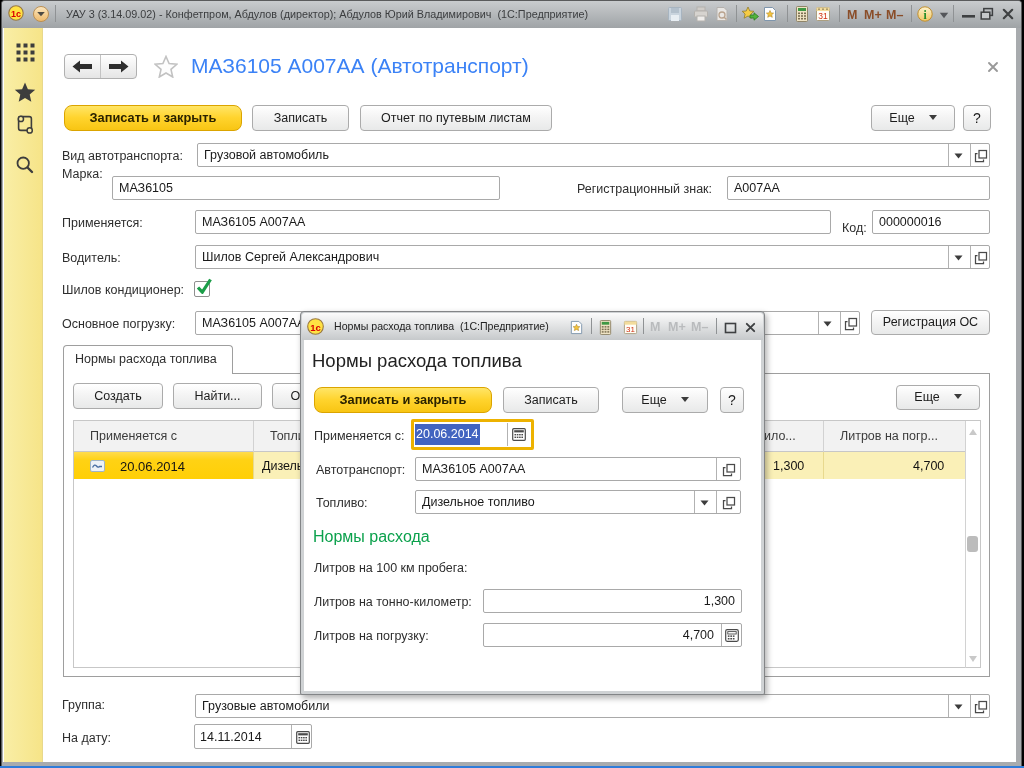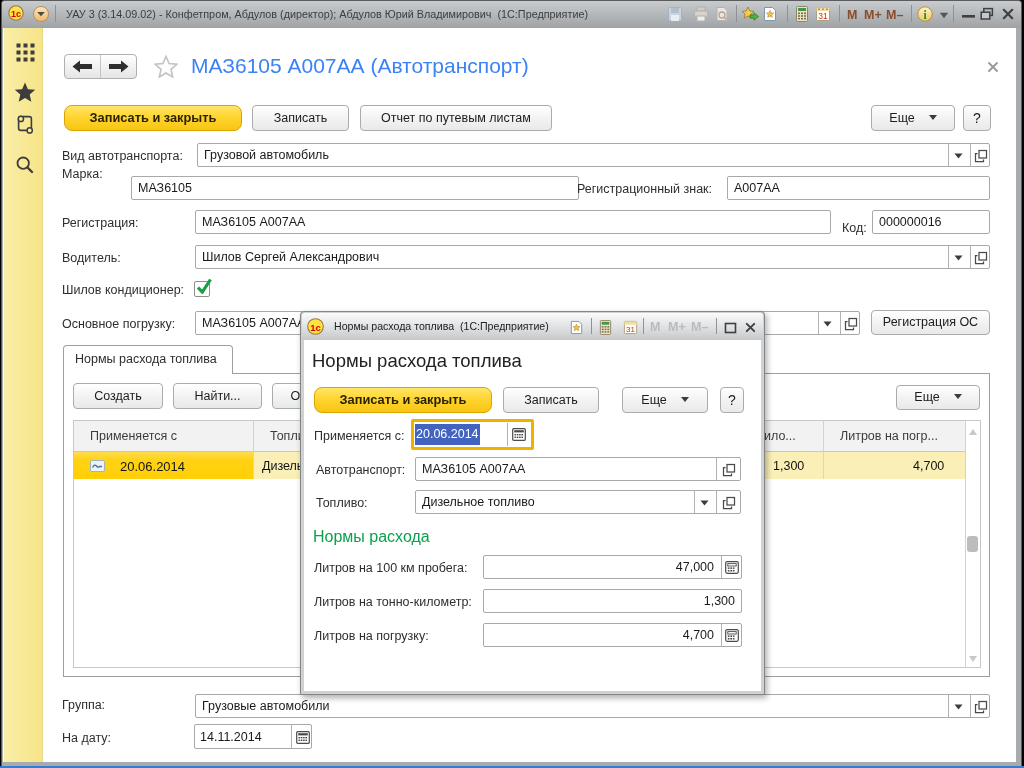--- a/index.html
+++ b/index.html
@@ -177,28 +177,28 @@
     <div class="isep" style="left:772px"></div>
   <svg style="left:756px;top:9px" width="9" height="6" viewBox="0 0 9 6">
       <path d="M0.5 0.5 L8.5 0.5 L4.5 5.5 Z" fill="#3c3c3c"></path>
     </svg>
   <svg style="left:776px;top:5px" width="14" height="14" viewBox="0 0 14 14">
       <rect x="5" y="1.5" width="7.5" height="7.5" fill="none" stroke="#4a4a4a" stroke-width="1.25"></rect>
       <path d="M3.5 4.5 L1.5 4.5 L1.5 12.5 L9.5 12.5 L9.5 10.5" fill="none" stroke="#4a4a4a" stroke-width="1.25"></path>
     </svg>
 </div>
 <div class="lbl" style="left:62px;top:167px">Марка:</div>
-<div class="inp" style="left:131px;top:176px;width:448px;height:24px">
+<div class="inp" style="left:112px;top:176px;width:388px;height:24px">
     <span>МАЗ6105</span>
   </div>
 <div class="lbl" style="left:577px;top:182px">Регистрационный знак:</div>
 <div class="inp" style="left:727px;top:176px;width:263px;height:24px">
     <span>А007АА</span>
   </div>
-<div class="lbl" style="left:62px;top:216px">Регистрация:</div>
+<div class="lbl" style="left:62px;top:216px">Применяется:</div>
 <div class="inp" style="left:195px;top:210px;width:636px;height:24px">
     <span>МАЗ6105 А007АА</span>
   </div>
 <div class="lbl" style="left:842px;top:221px">Код:</div>
 <div class="inp" style="left:872px;top:210px;width:118px;height:24px">
     <span>000000016</span>
   </div>
 <div class="lbl" style="left:62px;top:251px">Водитель:</div>
 <div class="inp" style="left:195px;top:245px;width:795px;height:24px">
     <span>Шилов Сергей Александрович</span>
@@ -388,36 +388,20 @@
     <svg style="left:284px;top:9px" width="9" height="6" viewBox="0 0 9 6">
         <path d="M0.5 0.5 L8.5 0.5 L4.5 5.5 Z" fill="#3c3c3c"></path>
       </svg>
     <svg style="left:306px;top:5px" width="14" height="14" viewBox="0 0 14 14">
         <rect x="5" y="1.5" width="7.5" height="7.5" fill="none" stroke="#4a4a4a" stroke-width="1.25"></rect>
         <path d="M3.5 4.5 L1.5 4.5 L1.5 12.5 L9.5 12.5 L9.5 10.5" fill="none" stroke="#4a4a4a" stroke-width="1.25"></path>
       </svg>
   </div>
   <div class="abs" style="left:313px;top:528px;font-size:16px;color:#0ba14c;white-space:nowrap">Нормы расхода</div>
   <div class="lbl" style="left:314px;top:561px">Литров на 100 км пробега:</div>
-  <div class="inp" style="left:483px;top:555px;width:259px;height:24px">
-      <span style="left:auto;right:27px">47,000</span>
-    <div class="isep" style="left:237px"></div>
-    <svg style="left:241px;top:5px" width="14" height="13" viewBox="0 0 14 13">
-        <rect x="0.7" y="0.7" width="12.6" height="11.6" rx="1.5" fill="#fff" stroke="#4a4a4a" stroke-width="1.2"></rect>
-        <rect x="2.8" y="2.6" width="8.4" height="2.4" fill="none" stroke="#4a4a4a" stroke-width="0.9"></rect>
-        <g fill="#4a4a4a">
-          <rect x="2.8" y="6.4" width="1.7" height="1.5"></rect>
-          <rect x="5.3" y="6.4" width="1.7" height="1.5"></rect>
-          <rect x="7.8" y="6.4" width="1.7" height="1.5"></rect>
-          <rect x="2.8" y="9" width="1.7" height="1.5"></rect>
-          <rect x="5.3" y="9" width="1.7" height="1.5"></rect>
-          <rect x="7.8" y="9" width="1.7" height="1.5"></rect>
-        </g>
-      </svg>
-  </div>
   <div class="lbl" style="left:314px;top:595px">Литров на тонно-километр:</div>
   <div class="inp" style="left:483px;top:589px;width:259px;height:24px">
       <span style="left:auto;right:6px">1,300</span>
     </div>
   <div class="lbl" style="left:314px;top:629px">Литров на погрузку:</div>
   <div class="inp" style="left:483px;top:623px;width:259px;height:24px">
       <span style="left:auto;right:27px">4,700</span>
     <div class="isep" style="left:237px"></div>
     <svg style="left:241px;top:5px" width="14" height="13" viewBox="0 0 14 13">
         <rect x="0.7" y="0.7" width="12.6" height="11.6" rx="1.5" fill="#fff" stroke="#4a4a4a" stroke-width="1.2"></rect>

